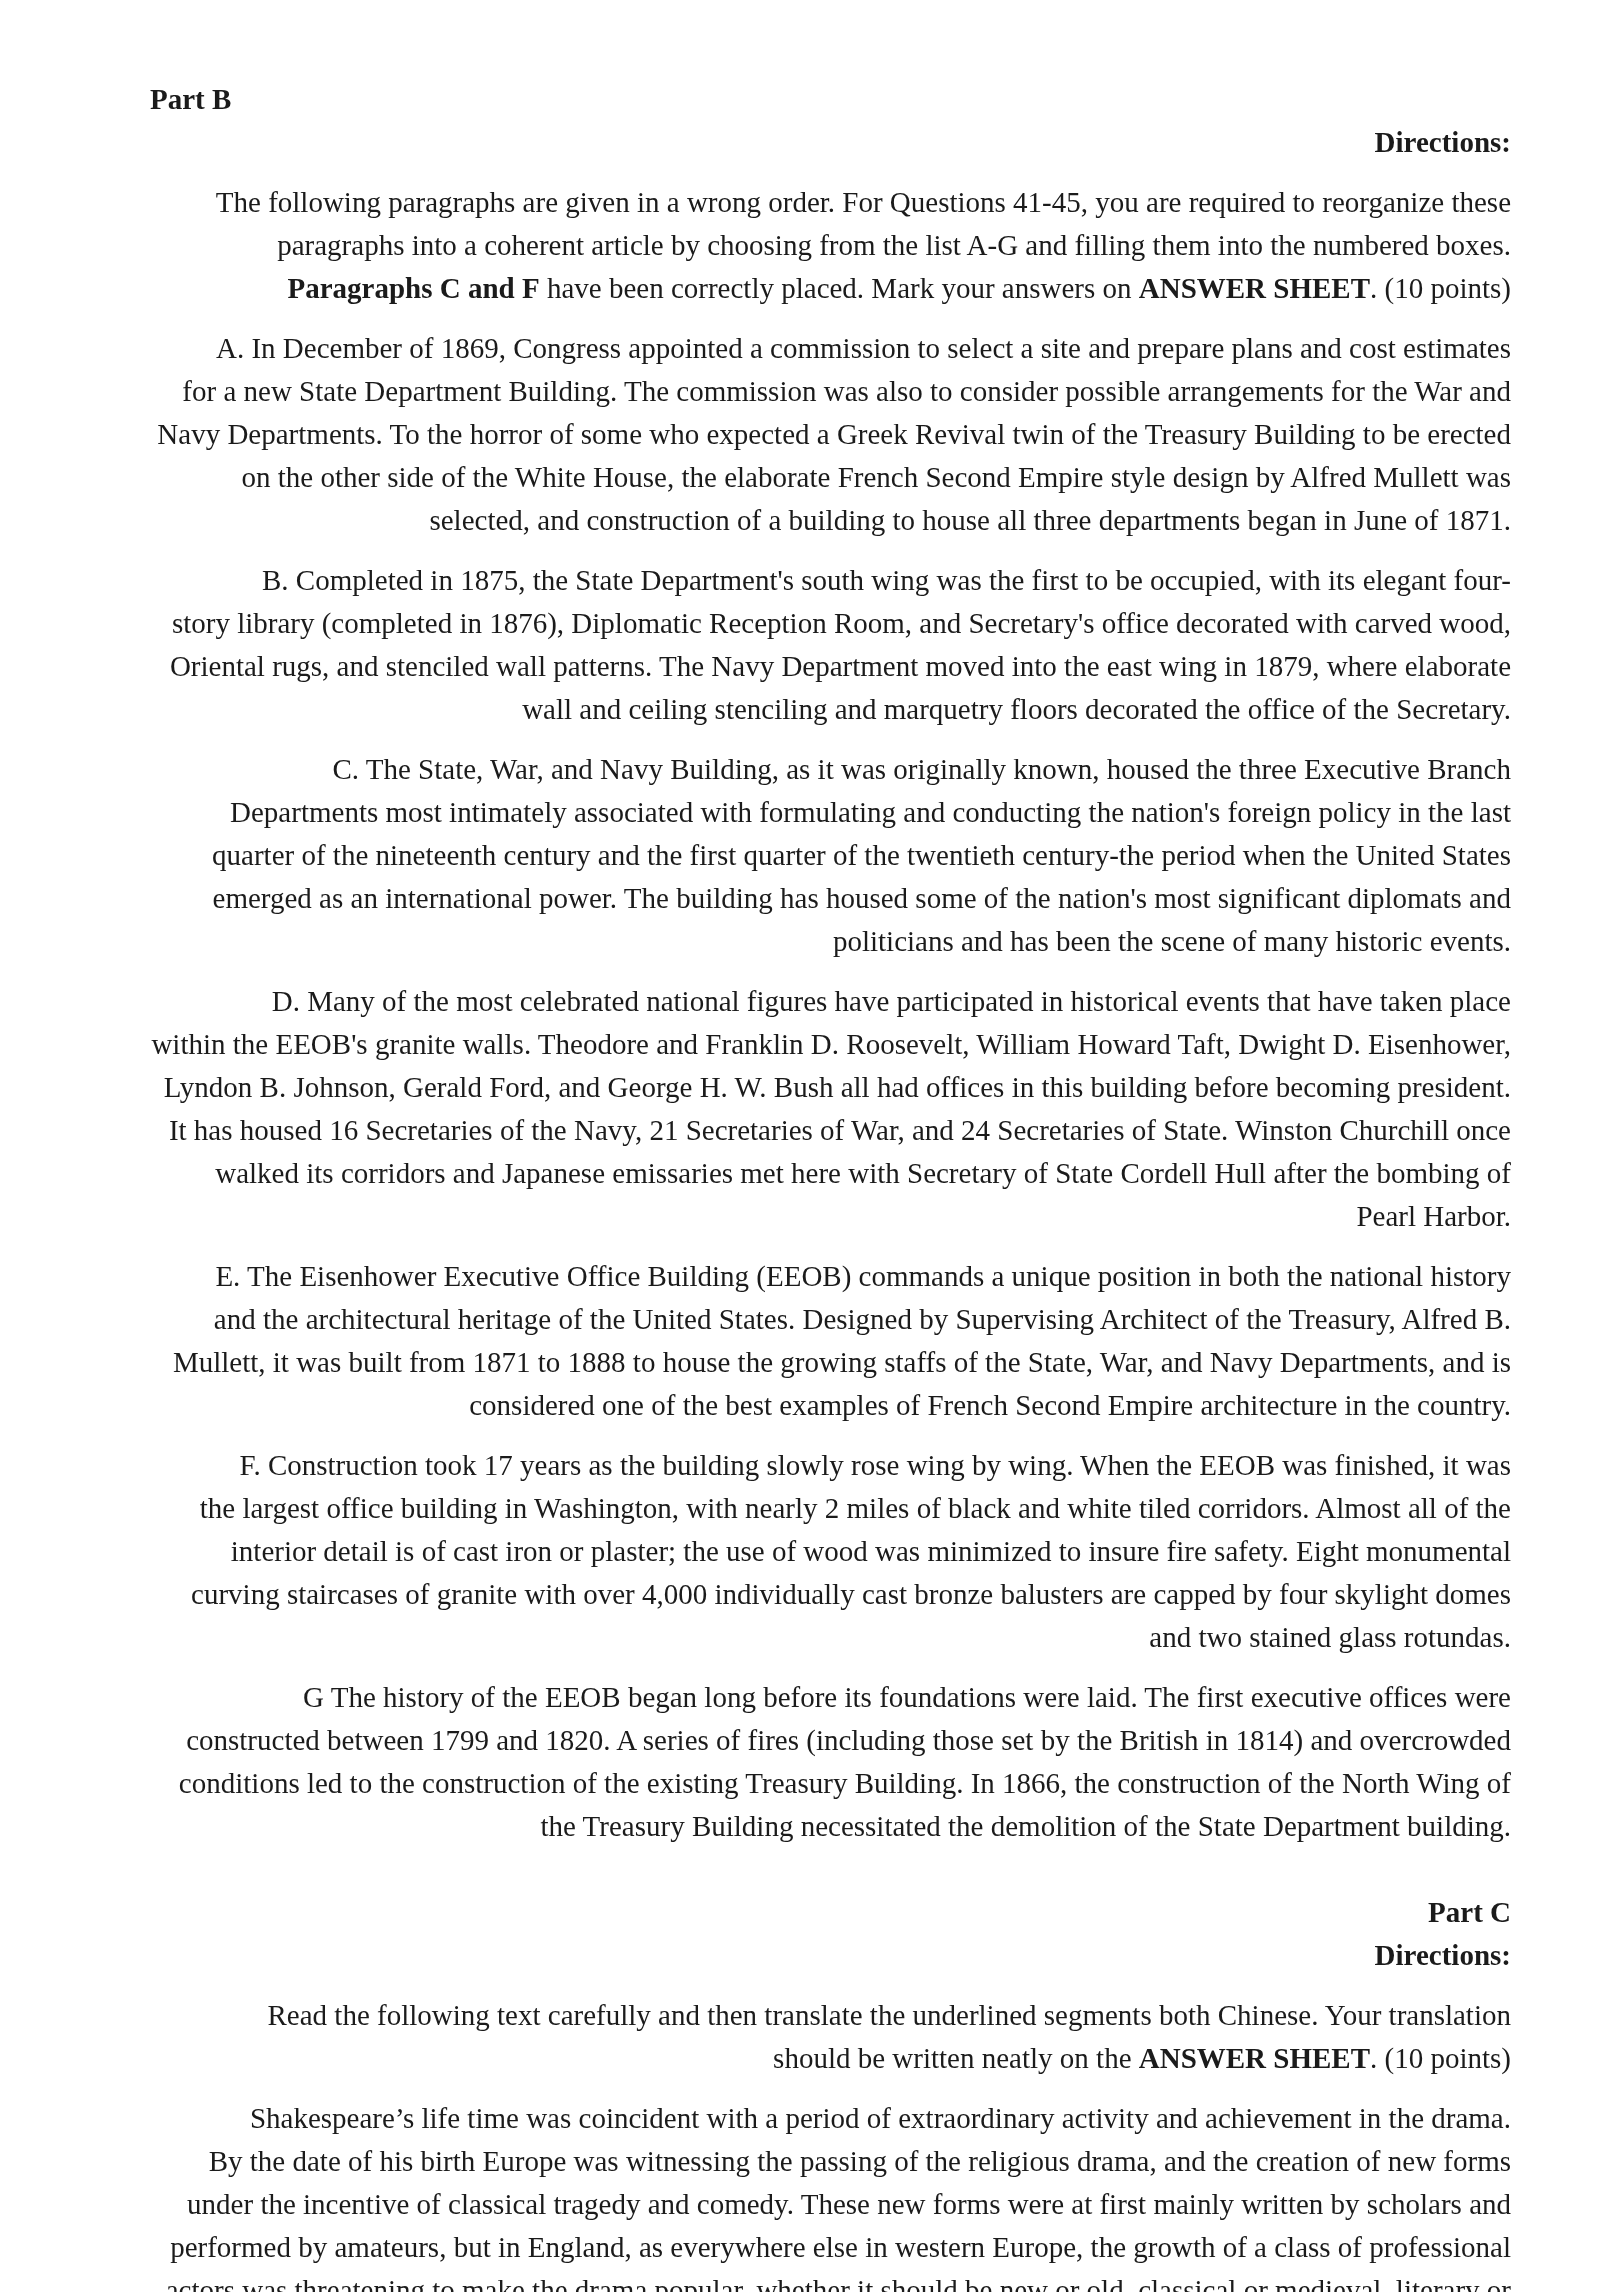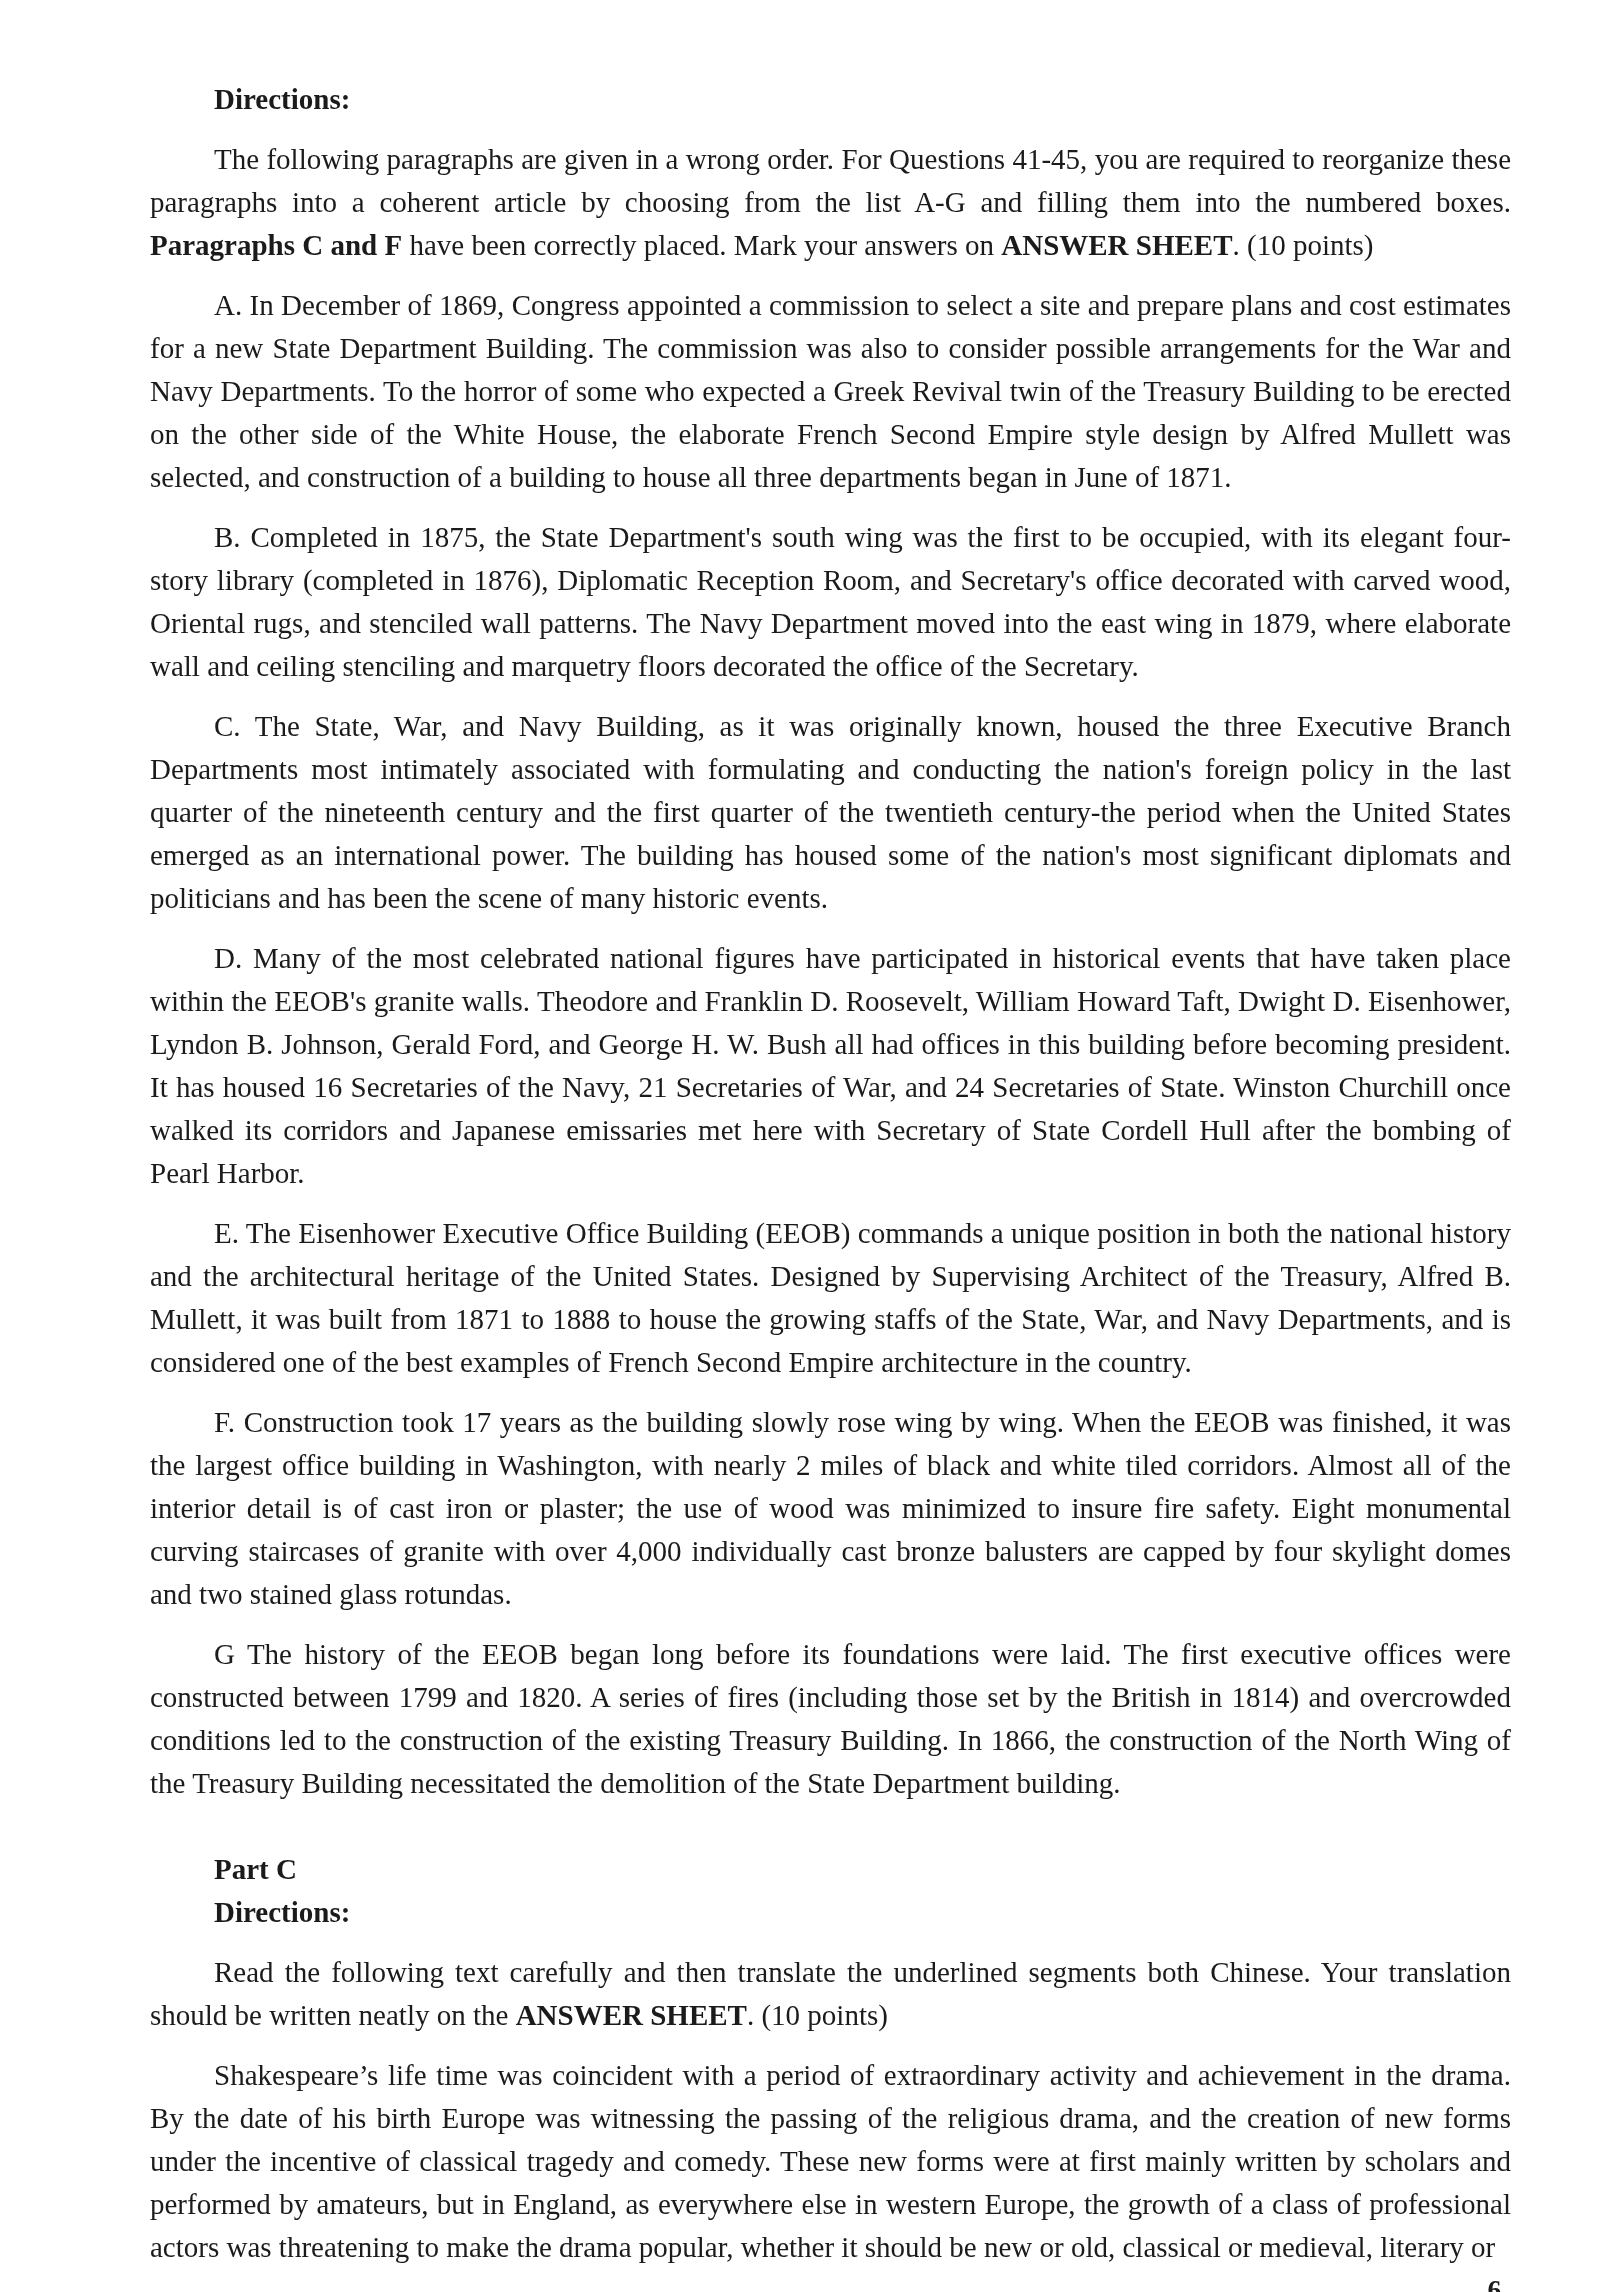--- a/index.html
+++ b/index.html
@@ -18,20 +18,21 @@
   .line {
     font-size: 29px;
     line-height: 43px;
   }
   .body-text {
     text-align: justify;
     margin-top: 17px;
   }
   .indent {
     text-indent: 64px;
+    text-align: right;
   }
   .bold, .heading {
     font-weight: bold;
   }
   .heading {
     font-size: 29px;
     line-height: 43px;
   }
   .part-c-section {
     margin-top: 43px;
@@ -42,20 +43,21 @@
     font-weight: bold;
     font-size: 27.4px;
     line-height: 43px;
   }
 </style>
 </head>
 <body>
 
 <div class="content">
 
+  <div class="heading line">Part B</div>
 
   <div class="heading line indent">Directions:</div>
 
   <p class="line body-text indent"><span>The following paragraphs are given in a wrong order. For Questions 41-45, you are required to reorganize these paragraphs into a coherent article by choosing from the list A-G and filling them into the numbered boxes. </span><span class="bold">Paragraphs C and F</span><span> have been correctly placed. Mark your answers on </span><span class="bold">ANSWER SHEET</span><span>. (10 points)</span></p>
 
   <p class="line body-text indent">A. In December of 1869, Congress appointed a commission to select a site and prepare plans and cost estimates for a new State Department Building. The commission was also to consider possible arrangements for the War and Navy Departments. To the horror of some who expected a Greek Revival twin of the Treasury Building to be erected on the other side of the White House, the elaborate French Second Empire style design by Alfred Mullett was selected, and construction of a building to house all three departments began in June of 1871.</p>
   <p class="line body-text indent">B. Completed in 1875, the State Department's south wing was the first to be occupied, with its elegant four-story library (completed in 1876), Diplomatic Reception Room, and Secretary's office decorated with carved wood, Oriental rugs, and stenciled wall patterns. The Navy Department moved into the east wing in 1879, where elaborate wall and ceiling stenciling and marquetry floors decorated the office of the Secretary.</p>
   <p class="line body-text indent">C. The State, War, and Navy Building, as it was originally known, housed the three Executive Branch Departments most intimately associated with formulating and conducting the nation's foreign policy in the last quarter of the nineteenth century and the first quarter of the twentieth century-the period when the United States emerged as an international power. The building has housed some of the nation's most significant diplomats and politicians and has been the scene of many historic events.</p>
   <p class="line body-text indent">D. Many of the most celebrated national figures have participated in historical events that have taken place within the EEOB's granite walls. Theodore and Franklin D. Roosevelt, William Howard Taft, Dwight D. Eisenhower, Lyndon B. Johnson, Gerald Ford, and George H. W. Bush all had offices in this building before becoming president. It has housed 16 Secretaries of the Navy, 21 Secretaries of War, and 24 Secretaries of State. Winston Churchill once walked its corridors and Japanese emissaries met here with Secretary of State Cordell Hull after the bombing of Pearl Harbor.</p>
   <p class="line body-text indent">E. The Eisenhower Executive Office Building (EEOB) commands a unique position in both the national history and the architectural heritage of the United States. Designed by Supervising Architect of the Treasury, Alfred B. Mullett, it was built from 1871 to 1888 to house the growing staffs of the State, War, and Navy Departments, and is considered one of the best examples of French Second Empire architecture in the country.</p>

